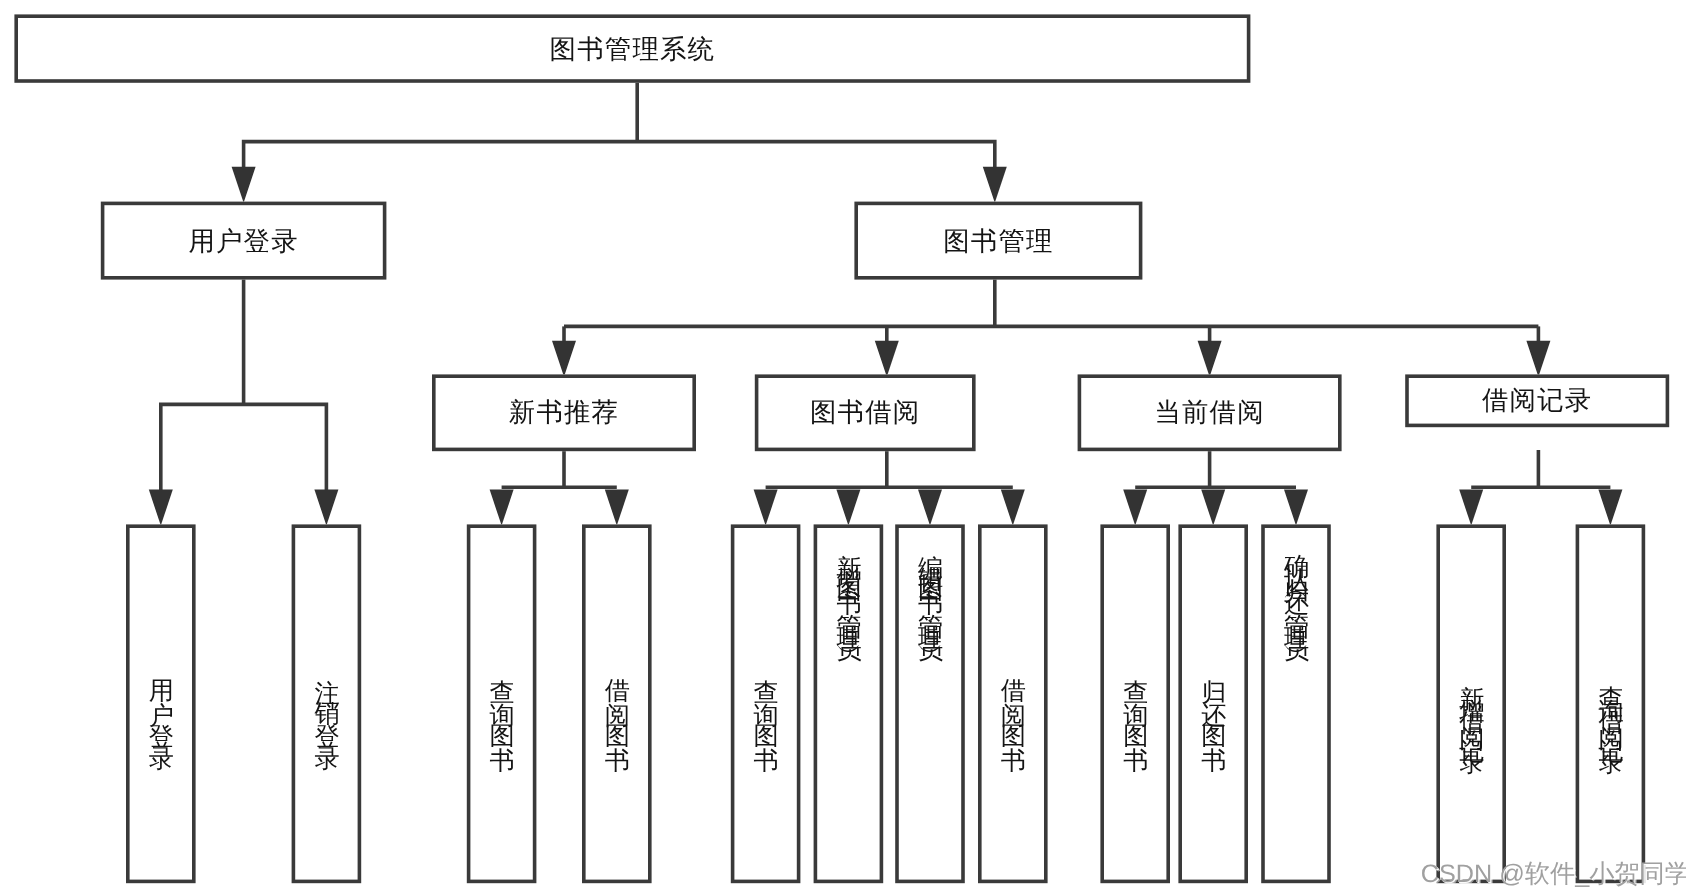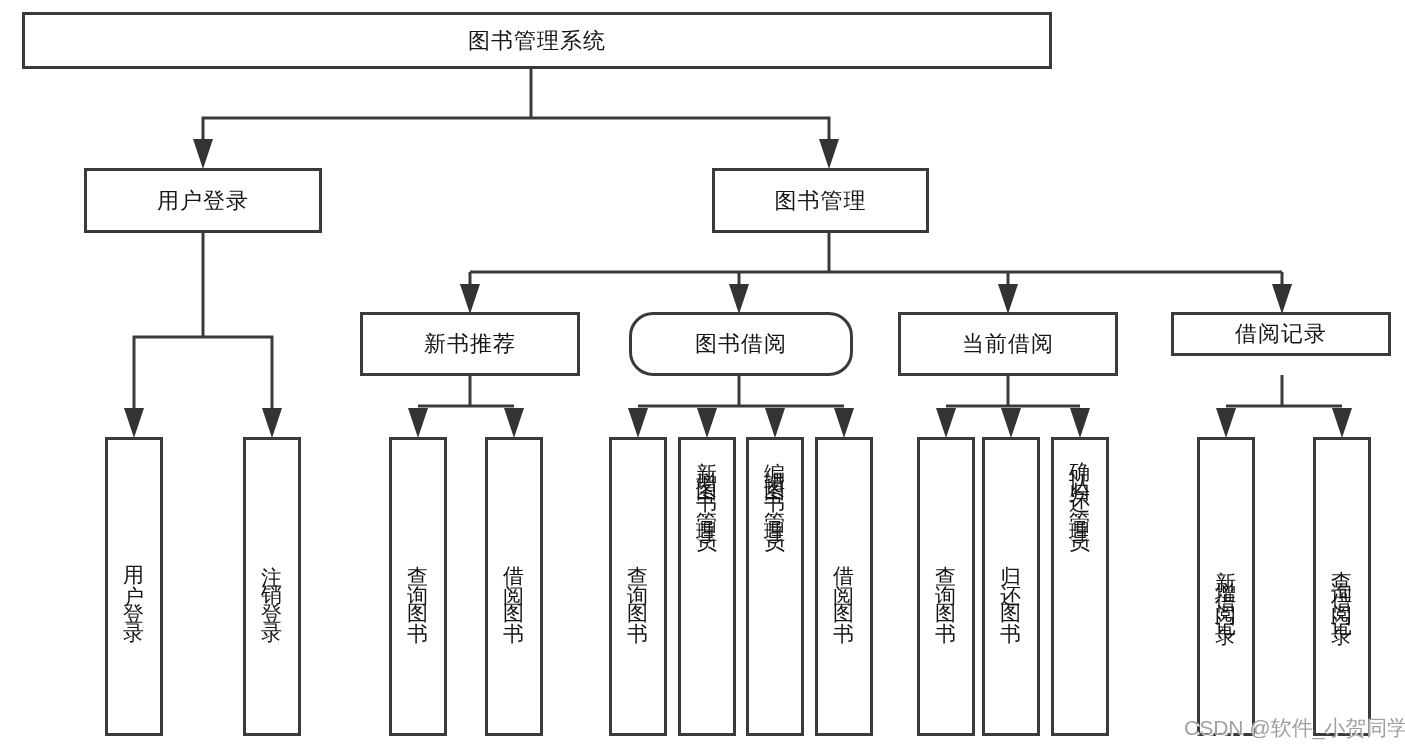--- a/index.html
+++ b/index.html
@@ -120,35 +120,35 @@
       <polygon points="765,408 785,408 775,438"></polygon>
       <polygon points="834,408 854,408 844,438"></polygon>
       <polygon points="936,408 956,408 946,438"></polygon>
       <polygon points="1001,408 1021,408 1011,438"></polygon>
       <polygon points="1070,408 1090,408 1080,438"></polygon>
       <polygon points="1216,408 1236,408 1226,438"></polygon>
       <polygon points="1332,408 1352,408 1342,438"></polygon>
     </g>
   </svg>
 
-  <div class="hbox" style="left:22px; top:12px; width:1030px; height:57px;">
+  <div class="hbox" style="left:12px; top:12px; width:1030px; height:57px;">
     <span>图书管理系统</span>
   </div>
 
   <div class="hbox" style="left:84px; top:168px; width:238px; height:65px;">
     <span>用户登录</span>
   </div>
-  <div class="hbox" style="left:712px; top:168px; width:217px; height:65px;">
+  <div class="hbox" style="left:712px; top:168px; width:240px; height:65px;">
     <span>图书管理</span>
   </div>
 
   <div class="hbox" style="left:360px; top:312px; width:220px; height:64px;align-items:center;">
     <span>新书推荐</span>
   </div>
-  <div class="hbox" style="left:629px; top:312px; width:224px; height:64px;border-radius:24px;">
+  <div class="hbox" style="left:629px; top:312px; width:184px; height:64px;">
     <span>图书借阅</span>
   </div>
   <div class="hbox" style="left:898px; top:312px; width:220px; height:64px;font-family:Liberation Mono, monospace;">
     <span>当前借阅</span>
   </div>
   <div class="hbox" style="left:1171px; top:312px; width:220px; height:44px;">
     <span>借阅记录</span>
   </div>
 
   <div class="vbox" style="left:105px;">

